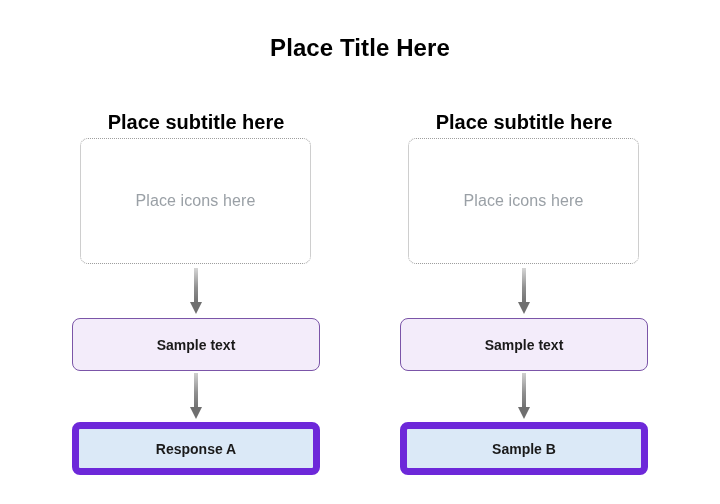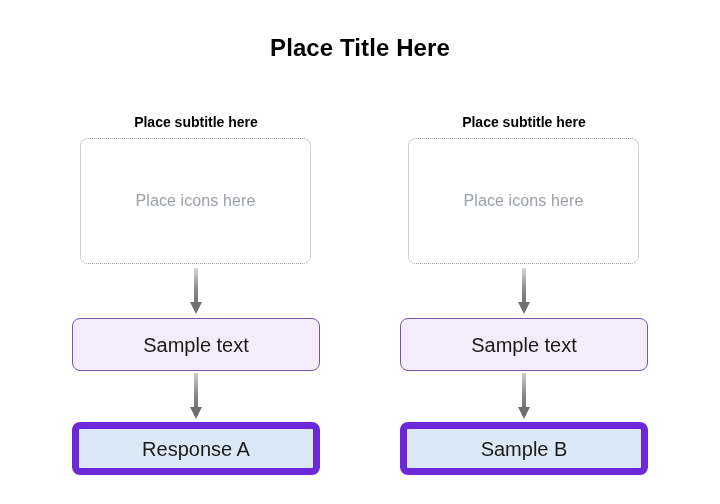--- a/index.html
+++ b/index.html
@@ -46,21 +46,21 @@
   }
   .column.left  { left: 56px; }
   .column.right { left: 384px; }
 
   .col-subtitle {
     position: absolute;
     top: 113px;
     left: 0;
     width: 280px;
     text-align: center;
-    font-size: 14px;
+    font-size: 20px;
     font-weight: bold;
     color: #000000;
     line-height: 18px;
   }
 
   
   .icons-box {
     position: absolute;
     top: 138px;
     left: 24px;
@@ -99,23 +99,24 @@
   .node {
     position: absolute;
     left: 16px;
     width: 248px;
     height: 53px;
     box-sizing: border-box;
     border-radius: 8px;
     display: flex;
     align-items: center;
     justify-content: center;
-    font-size: 20px;
+    font-size: 14px;
     line-height: 20px;
     color: #1a1a1a;
+    font-weight: bold;
   }
   .node.purple {
     top: 318px;
     background: #f3ecfa;
     border: 1px solid #7b55a8;
   }
   .node.blue {
     top: 422px;
     background: #dbe9f7;
     border: 7px solid #6d28d9;

